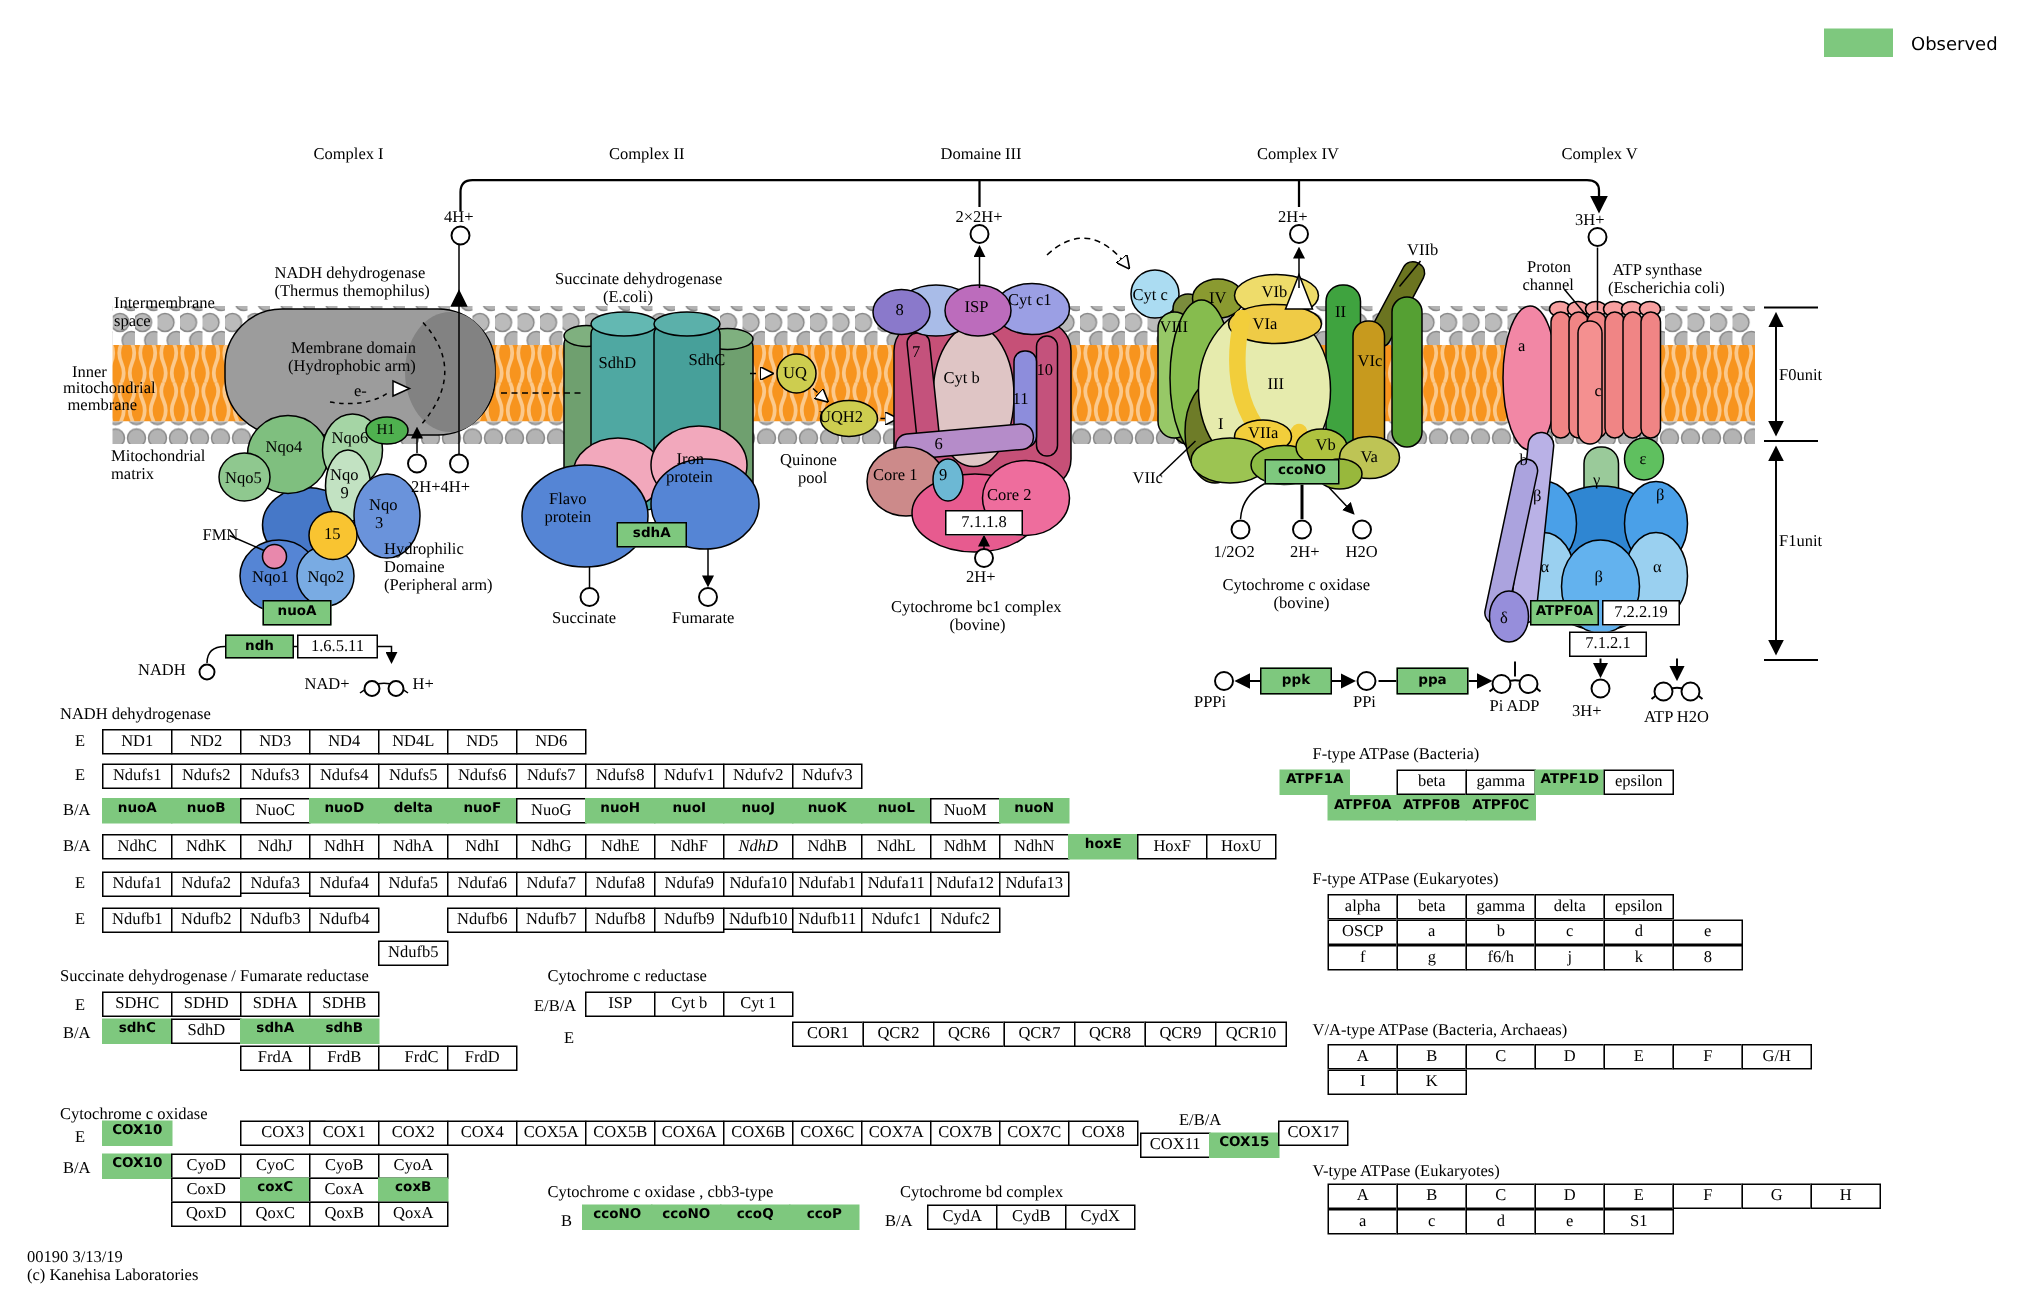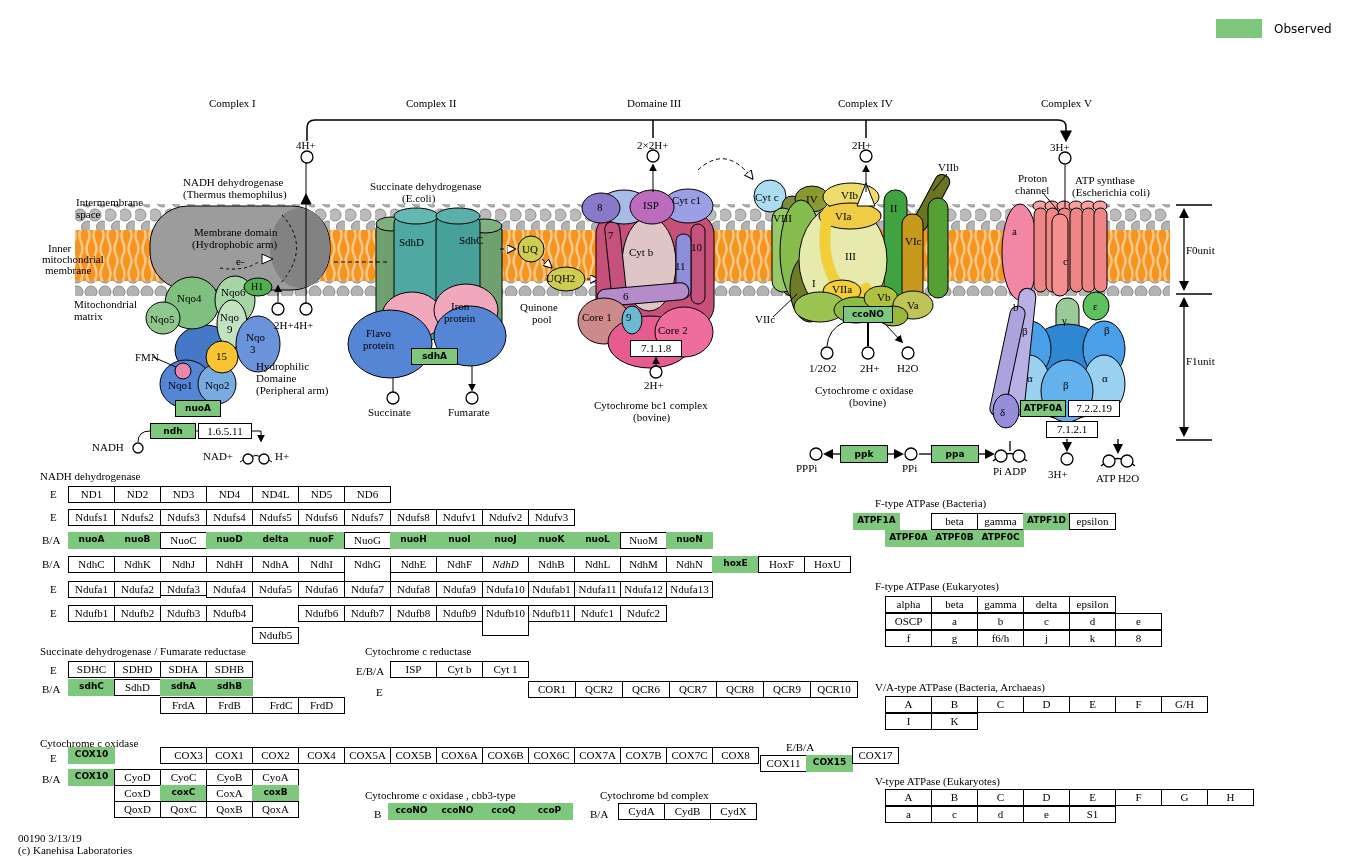--- a/index.html
+++ b/index.html
@@ -405,21 +405,21 @@
     <div class="cell green" style="left: 574px; top: 532px; width: 47px; height: 17px; line-height: 15px;">nuoL</div>
     <div class="cell" style="left: 620px; top: 532px; width: 47px; height: 17px; line-height: 15px;">NuoM</div>
     <div class="cell green" style="left: 666px; top: 532px; width: 47px; height: 17px; line-height: 15px;">nuoN</div>
     <div class="lbl" style="left: 42px; top: 558px;">B/A</div>
     <div class="cell" style="left: 68px; top: 556px; width: 47px; height: 17px; line-height: 15px;">NdhC</div>
     <div class="cell" style="left: 114px; top: 556px; width: 47px; height: 17px; line-height: 15px;">NdhK</div>
     <div class="cell" style="left: 160px; top: 556px; width: 47px; height: 17px; line-height: 15px;">NdhJ</div>
     <div class="cell" style="left: 206px; top: 556px; width: 47px; height: 17px; line-height: 15px;">NdhH</div>
     <div class="cell" style="left: 252px; top: 556px; width: 47px; height: 17px; line-height: 15px;">NdhA</div>
     <div class="cell" style="left: 298px; top: 556px; width: 47px; height: 17px; line-height: 15px;">NdhI</div>
-    <div class="cell" style="left: 344px; top: 556px; width: 47px; height: 35px; line-height: 15px;">NdhG</div>
+    <div class="cell" style="left: 344px; top: 556px; width: 47px; height: 17px; line-height: 15px;">NdhG</div>
     <div class="cell" style="left: 390px; top: 556px; width: 47px; height: 17px; line-height: 15px;">NdhE</div>
     <div class="cell" style="left: 436px; top: 556px; width: 47px; height: 17px; line-height: 15px;">NdhF</div>
     <div class="cell" style="left: 482px; top: 556px; width: 47px; height: 17px; line-height: 15px; font-style: italic;">NdhD</div>
     <div class="cell" style="left: 528px; top: 556px; width: 47px; height: 17px; line-height: 15px;">NdhB</div>
     <div class="cell" style="left: 574px; top: 556px; width: 47px; height: 17px; line-height: 15px;">NdhL</div>
     <div class="cell" style="left: 620px; top: 556px; width: 47px; height: 17px; line-height: 15px;">NdhM</div>
     <div class="cell" style="left: 666px; top: 556px; width: 47px; height: 17px; line-height: 15px;">NdhN</div>
     <div class="cell green" style="left: 712px; top: 556px; width: 47px; height: 17px; line-height: 15px;">hoxE</div>
     <div class="cell" style="left: 758px; top: 556px; width: 47px; height: 17px; line-height: 15px;">HoxF</div>
     <div class="cell" style="left: 804px; top: 556px; width: 47px; height: 17px; line-height: 15px;">HoxU</div>
@@ -441,21 +441,21 @@
     <div class="lbl" style="left: 50px; top: 607px;">E</div>
     <div class="cell" style="left: 68px; top: 605px; width: 47px; height: 17px; line-height: 15px;">Ndufb1</div>
     <div class="cell" style="left: 114px; top: 605px; width: 47px; height: 17px; line-height: 15px;">Ndufb2</div>
     <div class="cell" style="left: 160px; top: 605px; width: 47px; height: 17px; line-height: 15px;">Ndufb3</div>
     <div class="cell" style="left: 206px; top: 605px; width: 47px; height: 17px; line-height: 15px;">Ndufb4</div>
     <div class="cell" style="left: 252px; top: 605px; width: 47px; height: 17px; line-height: 15px; margin-top: 22px;">Ndufb5</div>
     <div class="cell" style="left: 298px; top: 605px; width: 47px; height: 17px; line-height: 15px;">Ndufb6</div>
     <div class="cell" style="left: 344px; top: 605px; width: 47px; height: 17px; line-height: 15px;">Ndufb7</div>
     <div class="cell" style="left: 390px; top: 605px; width: 47px; height: 17px; line-height: 15px;">Ndufb8</div>
     <div class="cell" style="left: 436px; top: 605px; width: 47px; height: 17px; line-height: 15px;">Ndufb9</div>
-    <div class="cell" style="left: 482px; top: 605px; width: 47px; height: 31px; line-height: 15px;">Ndufb10</div>
+    <div class="cell" style="left: 482px; top: 605px; width: 47px; height: 15px; line-height: 15px;">Ndufb10</div>
     <div class="cell" style="left: 528px; top: 605px; width: 47px; height: 17px; line-height: 15px;">Ndufb11</div>
     <div class="cell" style="left: 574px; top: 605px; width: 47px; height: 17px; line-height: 15px;">Ndufc1</div>
     <div class="cell" style="left: 620px; top: 605px; width: 47px; height: 17px; line-height: 15px;">Ndufc2</div>
     <div class="lbl" style="left: 40px; top: 645px;">Succinate dehydrogenase / Fumarate reductase</div>
     <div class="lbl" style="left: 50px; top: 664px;">E</div>
     <div class="cell" style="left: 68px; top: 661px; width: 47px; height: 17px; line-height: 15px;">SDHC</div>
     <div class="cell" style="left: 114px; top: 661px; width: 47px; height: 17px; line-height: 15px;">SDHD</div>
     <div class="cell" style="left: 160px; top: 661px; width: 47px; height: 17px; line-height: 15px;">SDHA</div>
     <div class="cell" style="left: 206px; top: 661px; width: 47px; height: 17px; line-height: 15px;">SDHB</div>
     <div class="lbl" style="left: 42px; top: 683px;">B/A</div>

